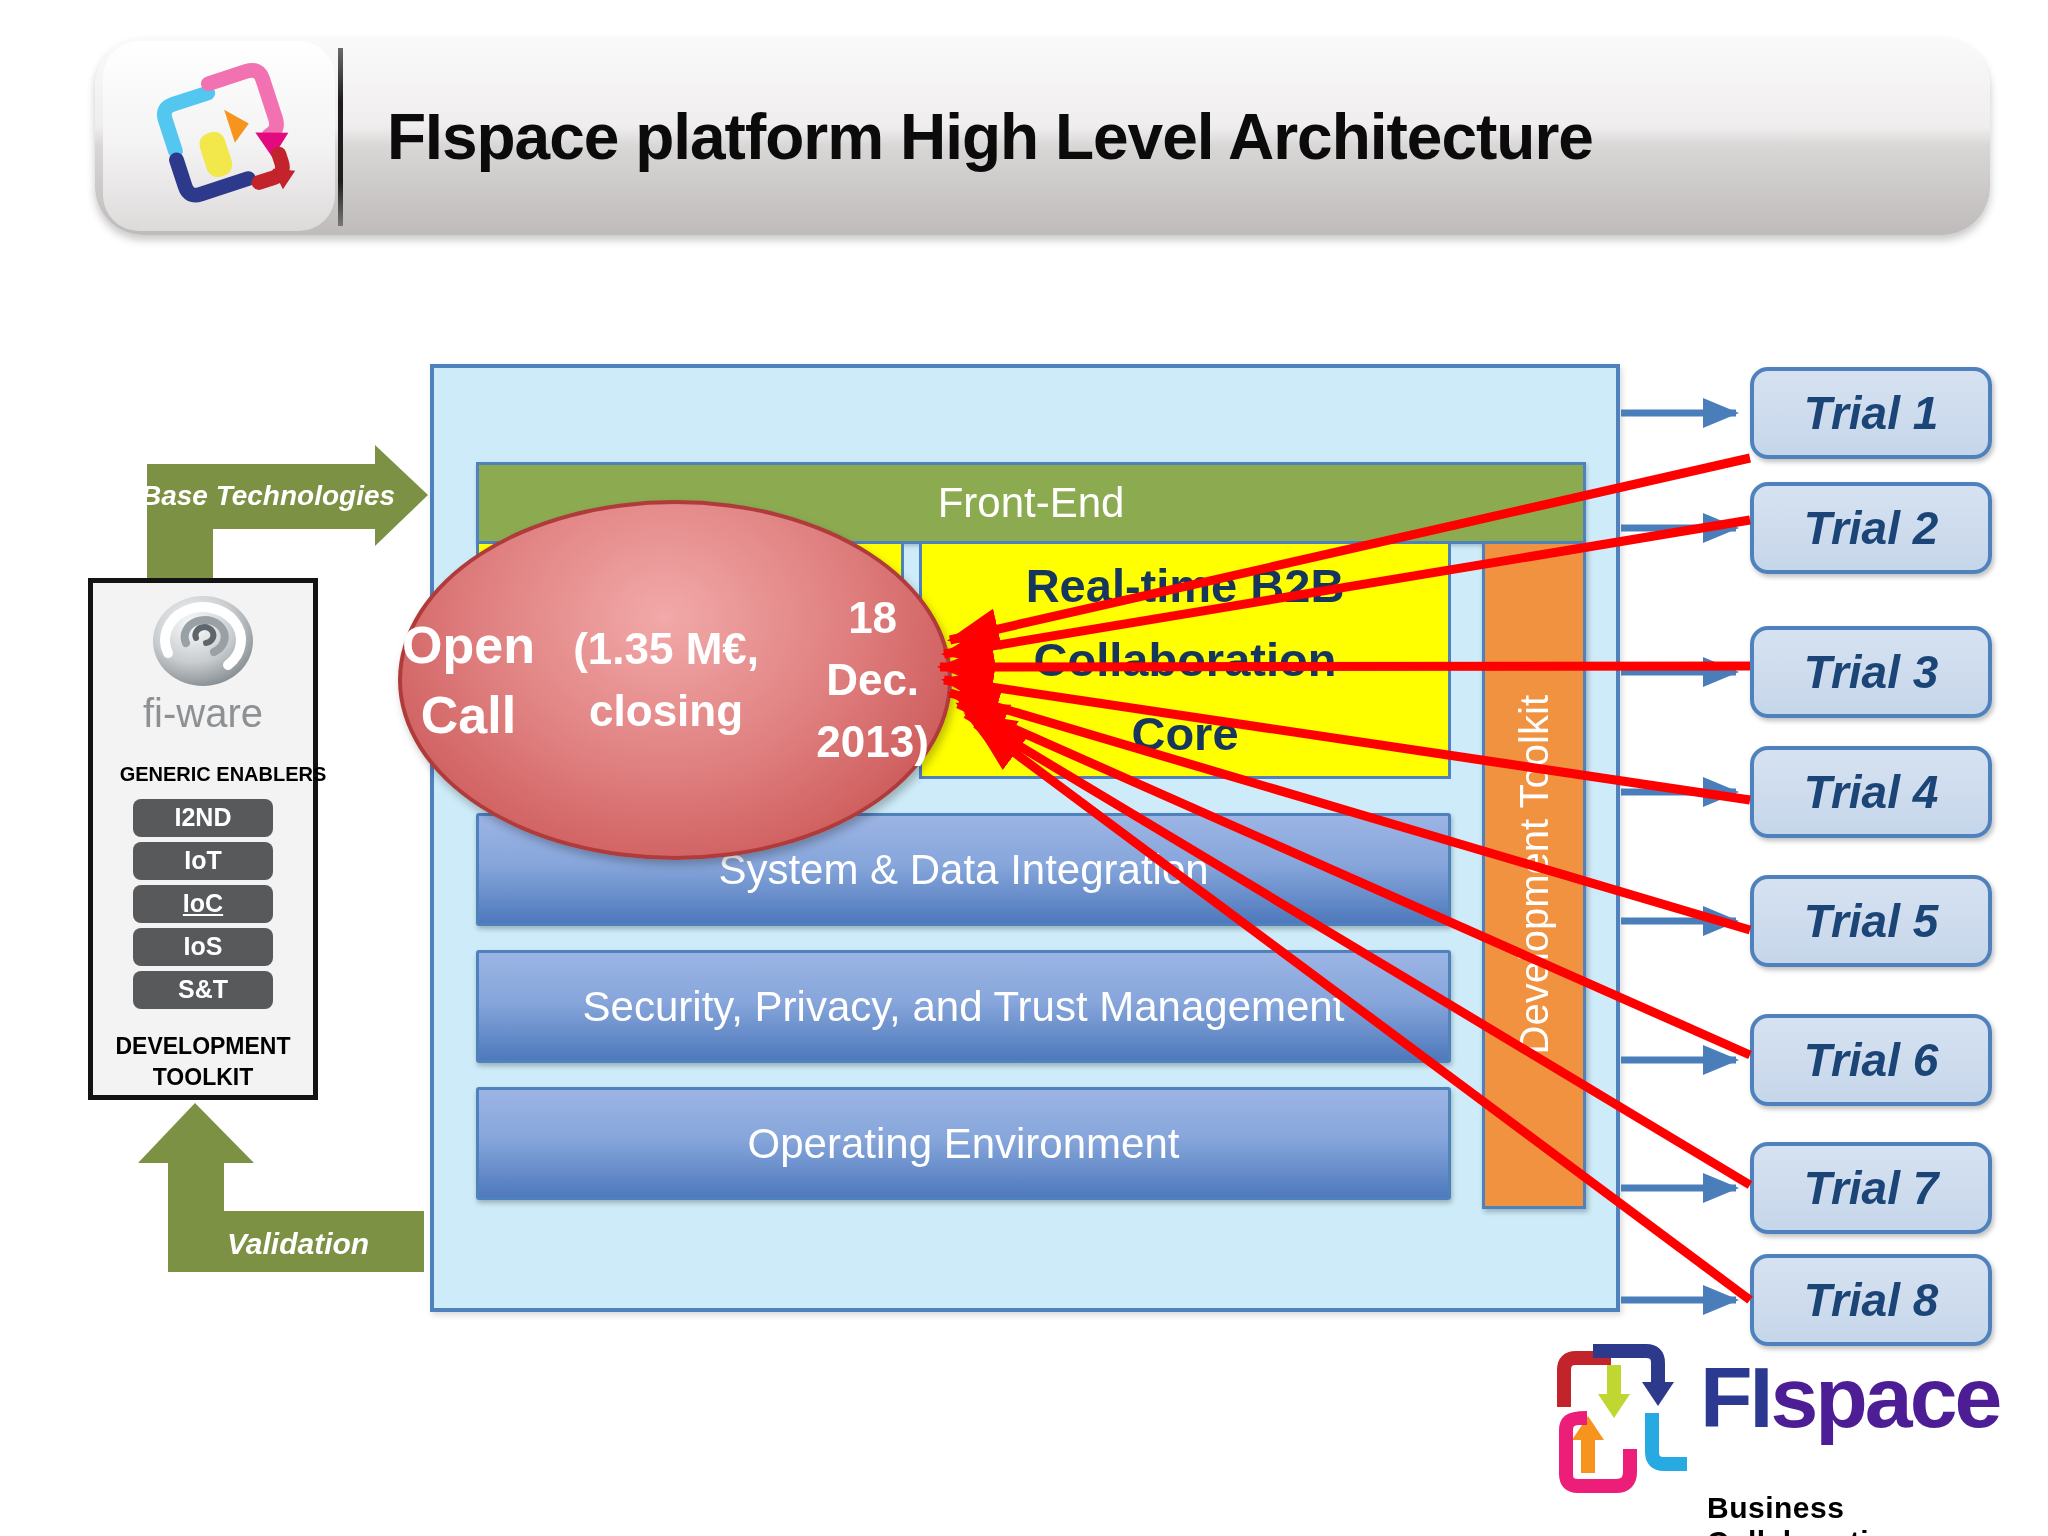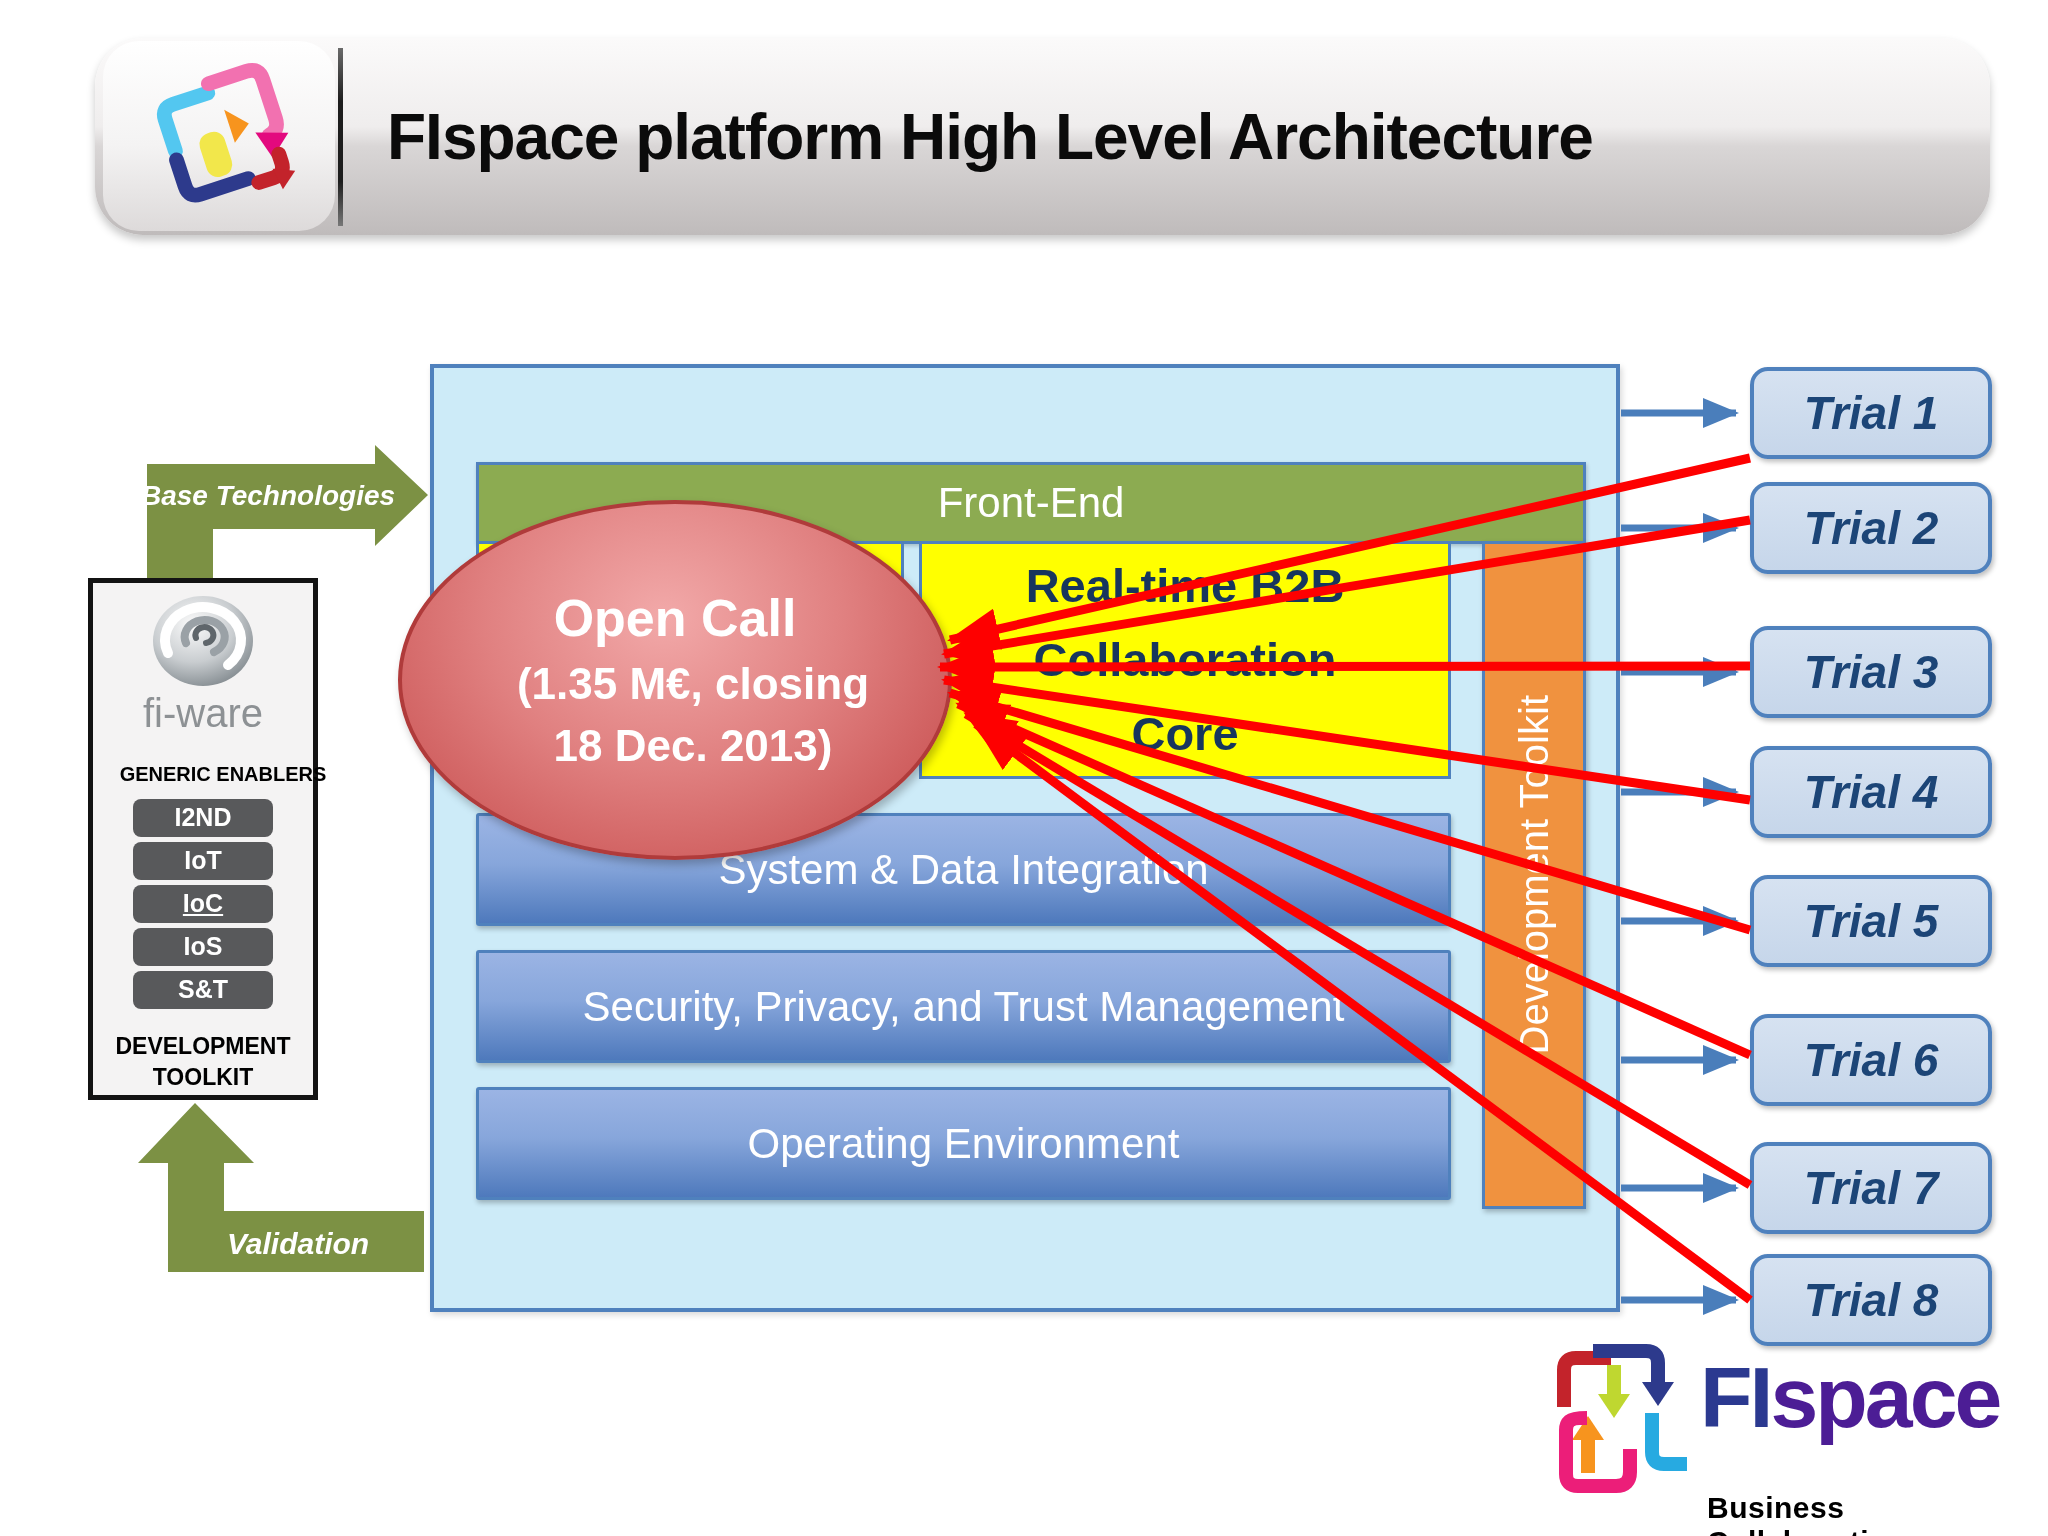--- a/index.html
+++ b/index.html
@@ -53,21 +53,21 @@
     box-shadow:2px 3px 5px rgba(0,0,0,.25); }
   .toolkit-text { writing-mode:vertical-rl; transform:rotate(180deg); color:#fff; font-size:40px; }
   .layer { left:42px; width:975px; height:113px;
     background:linear-gradient(180deg,#9bb4e4 0%,#87a6db 45%,#4e79bc 100%);
     border:3px solid #4f81bd; border-radius:3px; display:flex; align-items:center;
     justify-content:center; color:#fff; font-size:42px; box-shadow:1px 3px 5px rgba(0,0,0,.25); }
 
   
   .opencall { left:398px; top:500px; width:554px; height:360px; border-radius:50%;
     background:radial-gradient(ellipse at 48% 32%, #f2a9a9 0%, #e08080 45%, #d06060 75%, #c24a4a 100%);
-    border:4px solid #b03b3b; z-index:3; display:flex; flex-direction:column; align-items:center;
+    border:4px solid #b03b3b; z-index:3; display:flex; flex-direction:row; align-items:center;
     justify-content:center; color:#fff; text-align:center; box-shadow:3px 5px 8px rgba(0,0,0,.25); }
   .oc1 { font-size:52px; font-weight:700; line-height:70px; }
   .oc2 { font-size:44px; font-weight:700; line-height:62px;margin-left:36px; }
 
   
   .trial { left:1750px; width:242px; height:92px; border-radius:18px;
     background:linear-gradient(180deg,#d6e2f1 0%,#c6d6ea 100%); border:4px solid #4f81bd;
     display:flex; align-items:center; justify-content:center; color:#1c4577;
     font-size:46px; font-weight:700; font-style:italic; z-index:2;
     box-shadow:2px 3px 5px rgba(0,0,0,.25); }

